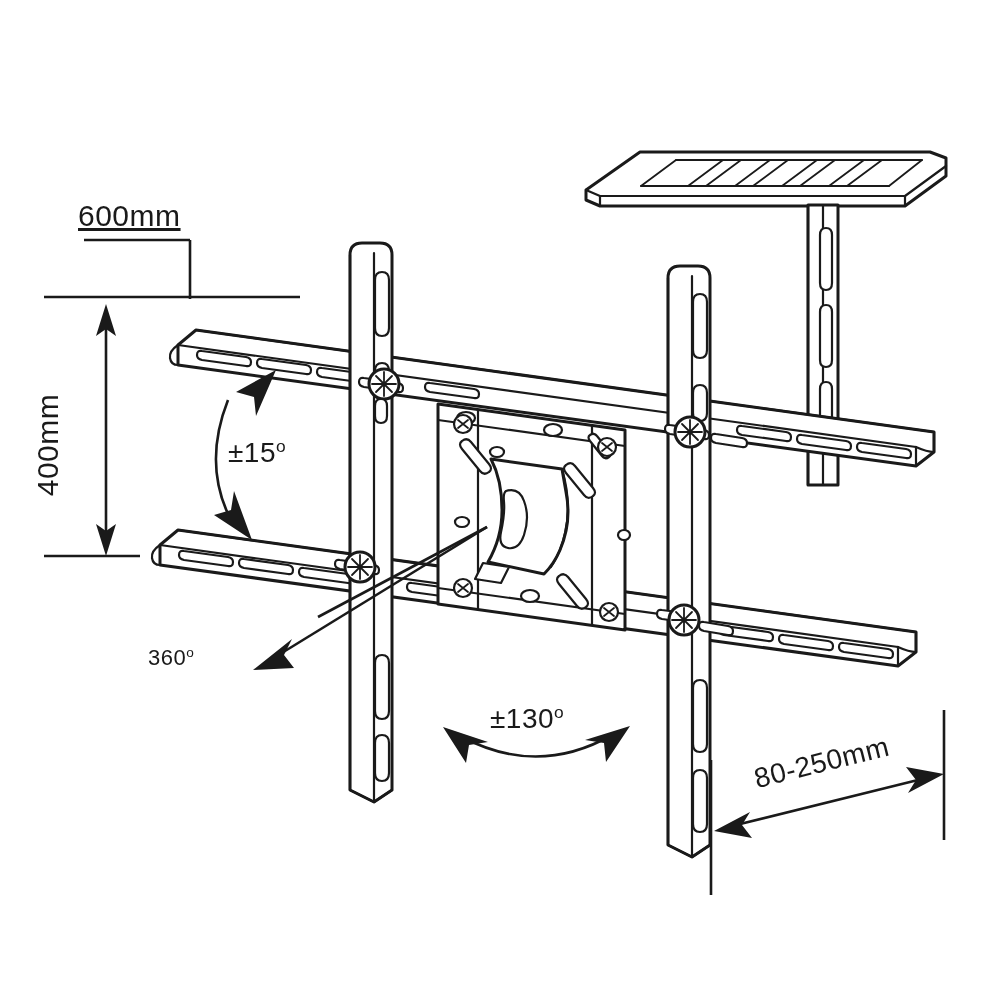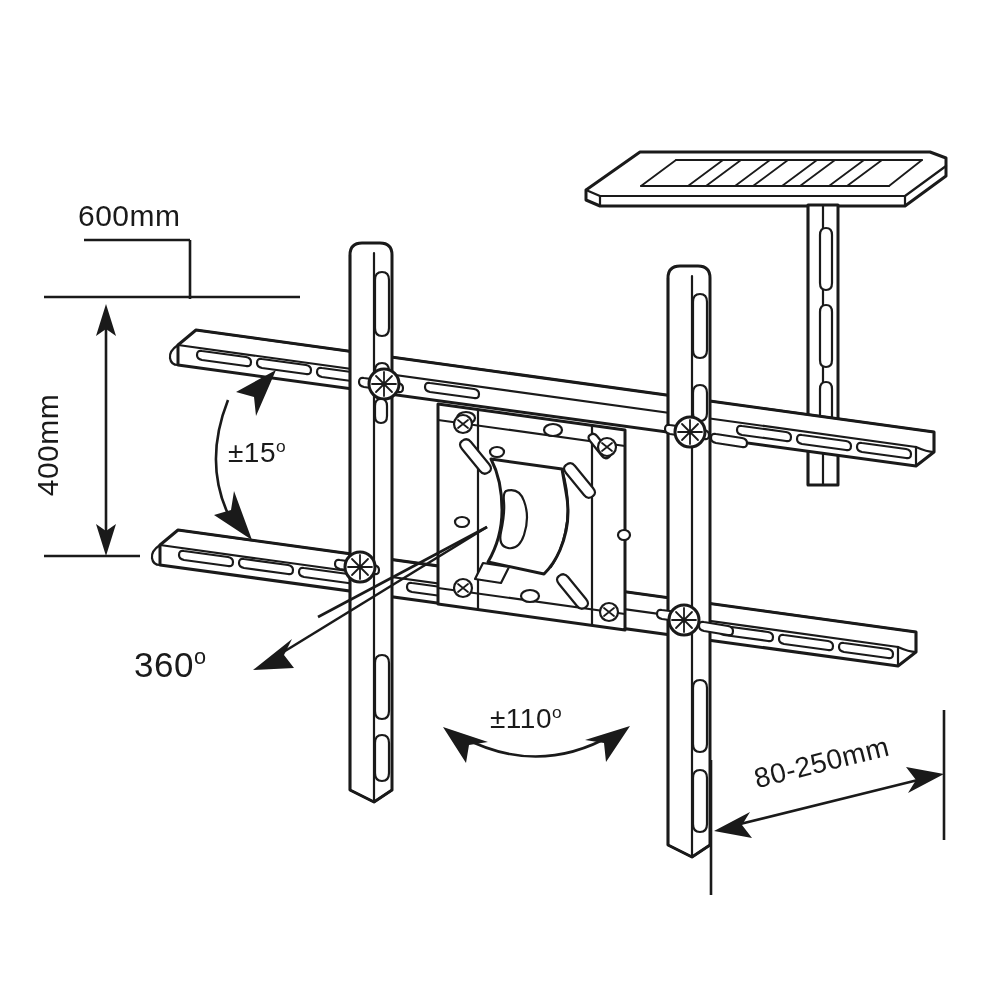--- a/index.html
+++ b/index.html
@@ -32,38 +32,39 @@
     position: absolute;
     font-family: "Liberation Sans", sans-serif;
     color: #1a1a1a;
     white-space: nowrap;
     letter-spacing: 0.5px;
   }
   #label-600mm {
     left: 78px;
     top: 199px;
     font-size: 30px;
+    text-decoration: underline;
   }
   #label-400mm {
     left: -3px;
     top: 428px;
     font-size: 30px;
     transform: rotate(-90deg);
     transform-origin: center center;
   }
   #label-15deg {
     left: 228px;
     top: 437px;
     font-size: 28px;
     text-align: right;
   }
   #label-360deg {
-    left: 134px;
+    left: 148px;
     top: 645px;
-    font-size: 35px;
+    font-size: 22px;
   }
   #label-130deg {
     left: 490px;
     top: 703px;
     font-size: 28px;
   }
   #label-80-250mm {
     left: 751px;
     top: 764px;
     font-size: 28px;
@@ -313,17 +314,17 @@
   </svg>
 
   <div class="dim-label" id="label-600mm">600mm</div>
 
   <div class="dim-label" id="label-400mm">400mm</div>
 
   <div class="dim-label" id="label-15deg"><span>±15</span><span class="deg-sup">o</span></div>
 
   <div class="dim-label" id="label-360deg"><span>360</span><span class="deg-sup">o</span></div>
 
-  <div class="dim-label" id="label-130deg"><span>±110</span><span class="deg-sup">o</span></div>
+  <div class="dim-label" id="label-130deg"><span>±130</span><span class="deg-sup">o</span></div>
 
   <div class="dim-label" id="label-80-250mm">80-250mm</div>
 
 </div>
 
 </body></html>

